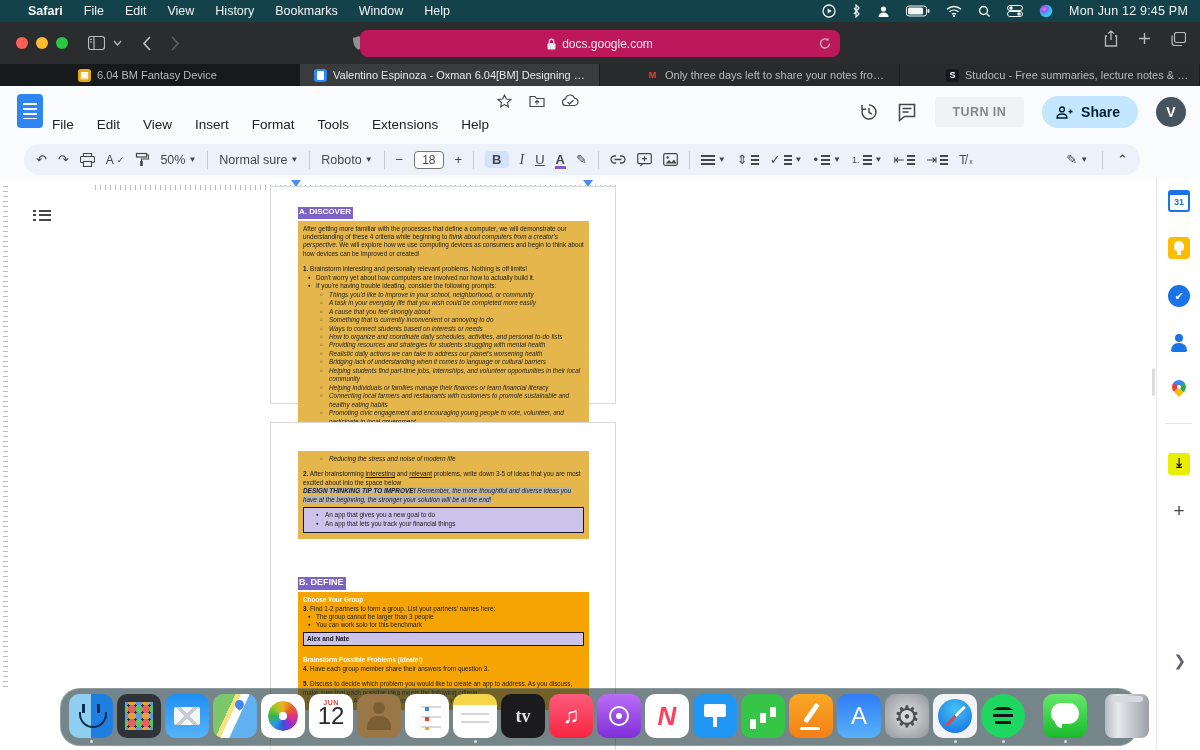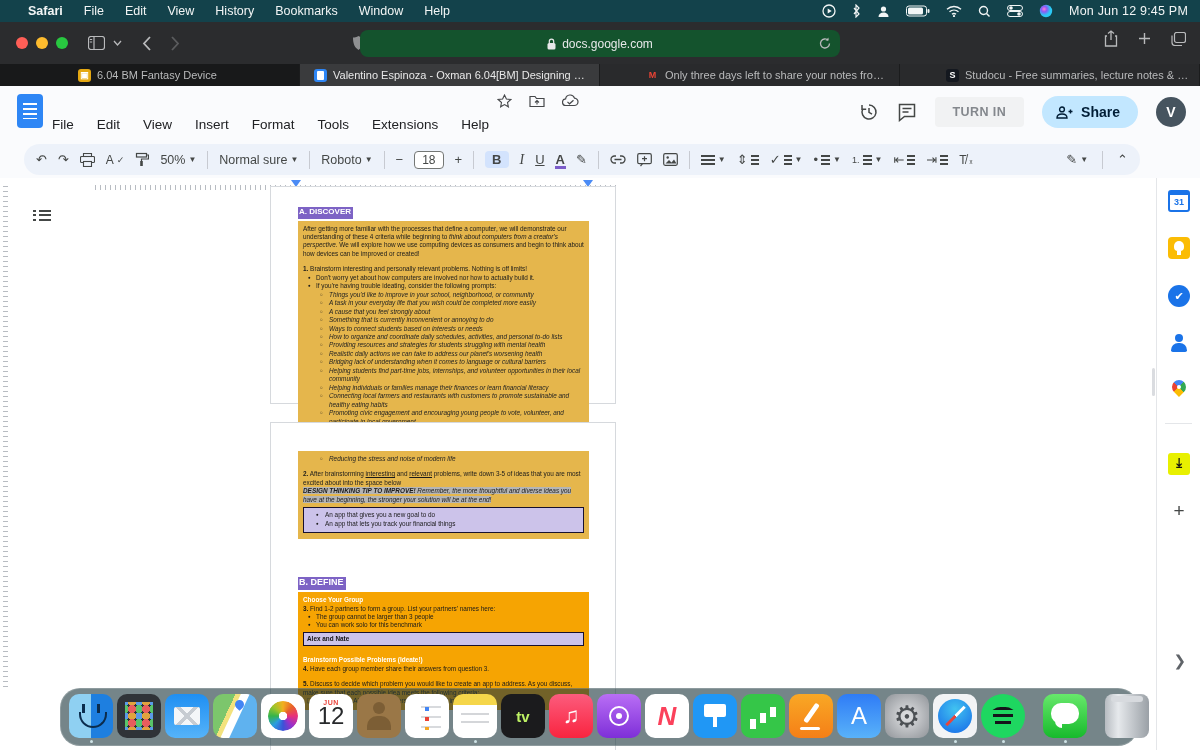--- a/index.html
+++ b/index.html
@@ -17,21 +17,21 @@
   .clock { font-size:12.5px; letter-spacing:.2px; }
 
   
   .chrome { position:absolute; top:22px; left:0; right:0; height:64px; background:#2b2c2e; }
   .navrow { position:relative; height:42px; display:flex; align-items:center; }
   .lights { display:flex; gap:8px; margin-left:16px; }
   .light { width:12px; height:12px; border-radius:50%; }
   .l-red{background:#ff5f57}.l-yellow{background:#febc2e}.l-green{background:#28c840}
   .nav-ic { color:#b9babc; margin-left:20px; display:flex; align-items:center; }
   .dim { color:#6a6b6d; }
-  .urlbar { position:absolute; left:360px; width:480px; top:8px; height:27px; background:#14532d; border-radius:8px; display:flex; align-items:center; justify-content:center; color:#e8e9ea; font-size:12px; gap:6px; }
+  .urlbar { position:absolute; left:360px; width:480px; top:8px; height:27px; background:#be185d; border-radius:8px; display:flex; align-items:center; justify-content:center; color:#e8e9ea; font-size:12px; gap:6px; }
   .urlbar .reload { position:absolute; right:9px; }
   .chrome-right { position:absolute; right:14px; top:8px; display:flex; gap:20px; align-items:center; color:#b9babc; }
 
   .tabsrow { position:absolute; top:42px; left:0; right:0; height:22px; display:flex; }
   .tab { width:300px; display:flex; align-items:center; gap:6px; padding:0 10px 0 78px; font-size:11px; color:#b9babb; border-right:1px solid #1b1c1d; overflow:hidden; white-space:nowrap; }
   .tab.t1 { background:#18191a; padding-left:78px; }
   .tab.active { background:#3a3b3d; color:#e8e8e8; padding-left:14px; }
   .tab.t3,.tab.t4 { background:#292a2c; padding-left:46px; }
   .tab .favicon { width:13px; height:13px; border-radius:3px; flex:0 0 13px; display:flex; align-items:center; justify-content:center; font-size:9px; font-weight:bold; }
   .fav-yellow { background:#e5a812; color:#fff; font-size:7px; }
@@ -164,21 +164,21 @@
   .i-reminders::after { content:""; position:absolute; inset:8px 7px;
      background:
       radial-gradient(circle 2.5px,#4285f4 2.5px,transparent 2.5px) 0 2px/100% 10px no-repeat,
       radial-gradient(circle 2.5px,#ea4335 2.5px,transparent 2.5px) 0 12px/100% 10px no-repeat,
       radial-gradient(circle 2.5px,#f5a623 2.5px,transparent 2.5px) 0 22px/100% 10px no-repeat,
       linear-gradient(#d8dadd 0 0) 9px 3.5px/20px 2px no-repeat,
       linear-gradient(#d8dadd 0 0) 9px 13.5px/20px 2px no-repeat,
       linear-gradient(#d8dadd 0 0) 9px 23.5px/20px 2px no-repeat; }
   .i-notes { background:linear-gradient(#f5d64a 0 11px,#fff 11px); }
   .i-notes::after { content:""; position:absolute; left:8px; top:19px; width:28px; height:2px; background:#d4d6d9; box-shadow:0 8px #d4d6d9; }
-  .i-tv { background:#1b1b1d; color:#bef264; display:flex; align-items:center; justify-content:center; font-size:15px; font-weight:bold; }
+  .i-tv { background:#1b1b1d; color:#e5e5e5; display:flex; align-items:center; justify-content:center; font-size:18px; font-weight:bold;font-family:Liberation Serif, serif; }
   .i-music { background:linear-gradient(#fc5c7d,#f9243f); color:#fff; display:flex; align-items:center; justify-content:center; font-size:22px; }
   .i-podcasts { background:linear-gradient(#b96ef5,#7e2fd8); color:#fff; display:flex; align-items:center; justify-content:center; }
   .i-podcasts::after { content:""; width:16px; height:16px; border:2.5px solid #fff; border-radius:50%; }
   .i-podcasts::before { content:""; position:absolute; width:6px; height:6px; border-radius:50%; background:#fff; z-index:2; }
   .i-news { background:#fff; color:#fb415b; display:flex; align-items:center; justify-content:center; font-size:26px; font-weight:bold; font-style:italic; }
   .i-keynote { background:#2097f5; }
   .i-keynote::after { content:""; position:absolute; left:11px; top:10px; width:22px; height:13px; background:#fff; border-radius:2px; }
   .i-keynote::before { content:""; position:absolute; left:20px; top:23px; width:4px; height:10px; background:#fff; box-shadow:-6px 9px 0 -4px #fff,6px 9px 0 -4px #fff; }
   .i-numbers { background:#35c648; }
   .i-numbers::after { content:""; position:absolute; left:9px; bottom:9px; width:6px; height:10px; background:#fff; box-shadow:10px -6px #fff, 20px -12px #fff; }

